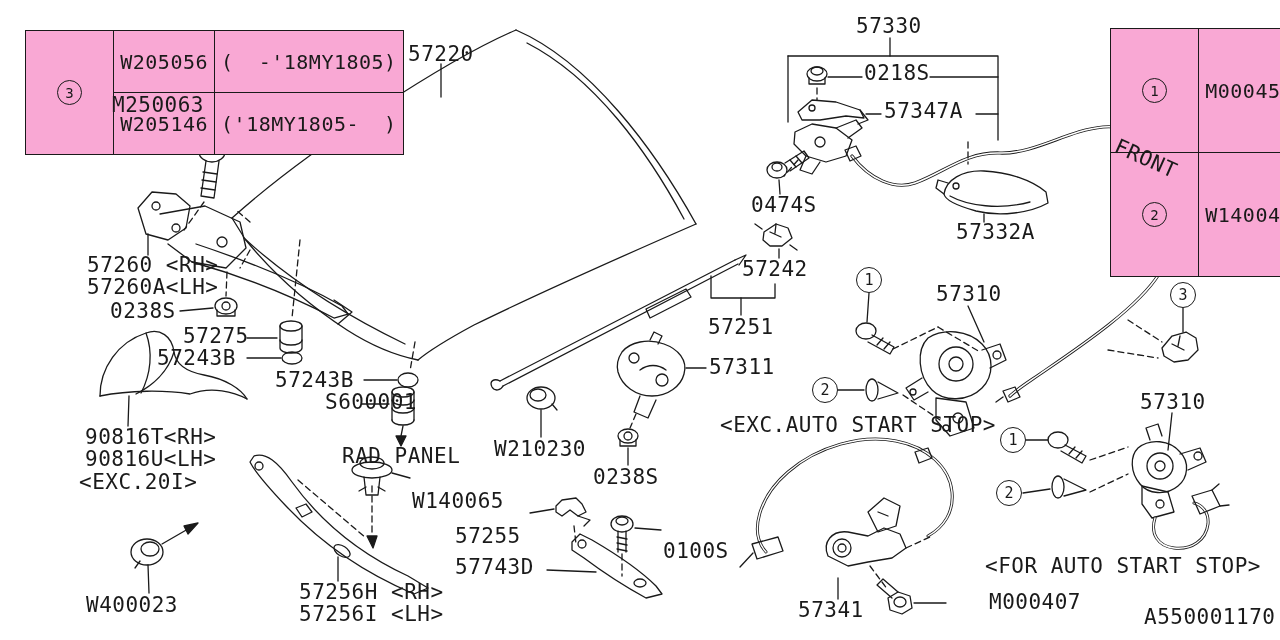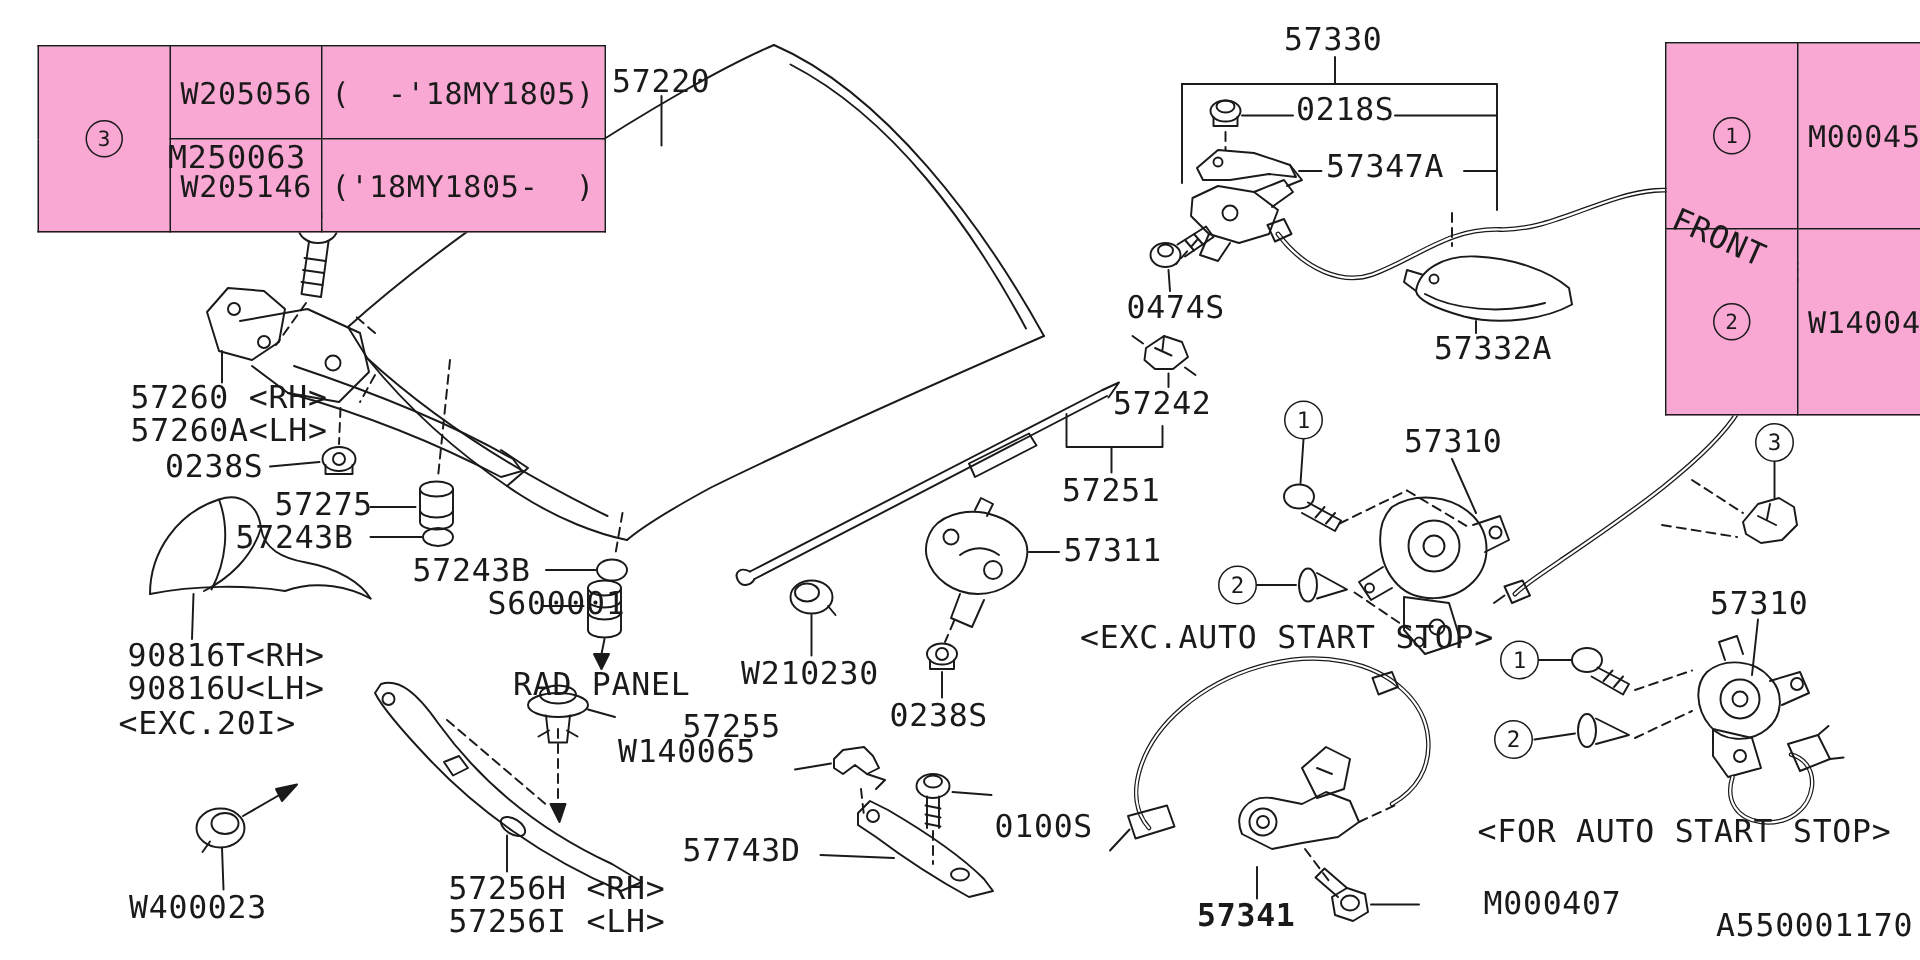--- a/index.html
+++ b/index.html
@@ -320,37 +320,37 @@
 <div class="lbl" style="left:751px;top:195px;">0474S</div>
 <div class="lbl" style="left:956px;top:222px;">57332A</div>
 <div class="lbl" style="left:742px;top:259px;">57242</div>
 <div class="lbl" style="left:708px;top:317px;">57251</div>
 <div class="lbl" style="left:709px;top:357px;">57311</div>
 <div class="lbl" style="left:936px;top:284px;">57310</div>
 <div class="lbl" style="left:1140px;top:392px;">57310</div>
 <div class="lbl" style="left:110px;top:301px;">0238S</div>
 <div class="lbl" style="left:593px;top:467px;">0238S</div>
 <div class="lbl" style="left:494px;top:439px;">W210230</div>
-<div class="lbl" style="left:455px;top:474px;">57255</div>
+<div class="lbl" style="left:455px;top:526px;">57255</div>
 <div class="lbl" style="left:663px;top:541px;">0100S</div>
 <div class="lbl" style="left:455px;top:557px;">57743D</div>
 <div class="lbl" style="left:342px;top:446px;text-align:center;">RAD PANEL</div>
 <div class="lbl" style="left:412px;top:491px;">W140065</div>
 <div class="lbl" style="left:87px;top:255px;">57260 &lt;RH&gt;</div>
 <div class="lbl" style="left:87px;top:277px;">57260A&lt;LH&gt;</div>
 <div class="lbl" style="left:170px;top:326px;margin-left:13px;">57275</div>
 <div class="lbl" style="left:157px;top:348px;">57243B</div>
 <div class="lbl" style="left:275px;top:370px;">57243B</div>
 <div class="lbl" style="left:288px;top:392px;margin-left:37px;">S600001</div>
 <div class="lbl" style="left:85px;top:427px;">90816T&lt;RH&gt;</div>
 <div class="lbl" style="left:85px;top:449px;">90816U&lt;LH&gt;</div>
 <div class="lbl" style="left:79px;top:472px;">&lt;EXC.20I&gt;</div>
 <div class="lbl" style="left:86px;top:595px;">W400023</div>
 <div class="lbl" style="left:299px;top:582px;">57256H &lt;RH&gt;</div>
 <div class="lbl" style="left:299px;top:604px;">57256I &lt;LH&gt;</div>
 <div class="lbl" style="left:720px;top:415px;">&lt;EXC.AUTO START STOP&gt;</div>
-<div class="lbl" style="left:985px;top:544px;">&lt;FOR AUTO START STOP&gt;</div>
-<div class="lbl" style="left:798px;top:600px;font-weight:bold;">57341</div>
+<div class="lbl" style="left:985px;top:556px;">&lt;FOR AUTO START STOP&gt;</div>
+<div class="lbl" style="left:798px;top:600px;">57341</div>
 <div class="lbl" style="left:948px;top:592px;padding-left:41px;">M000407</div>
 <div class="lbl" style="left:1144px;top:607px;">A550001170</div>
 <div class="lbl rot" style="left:1120px;top:136px;">FRONT</div>
 
 </div>
 
 </body></html>

